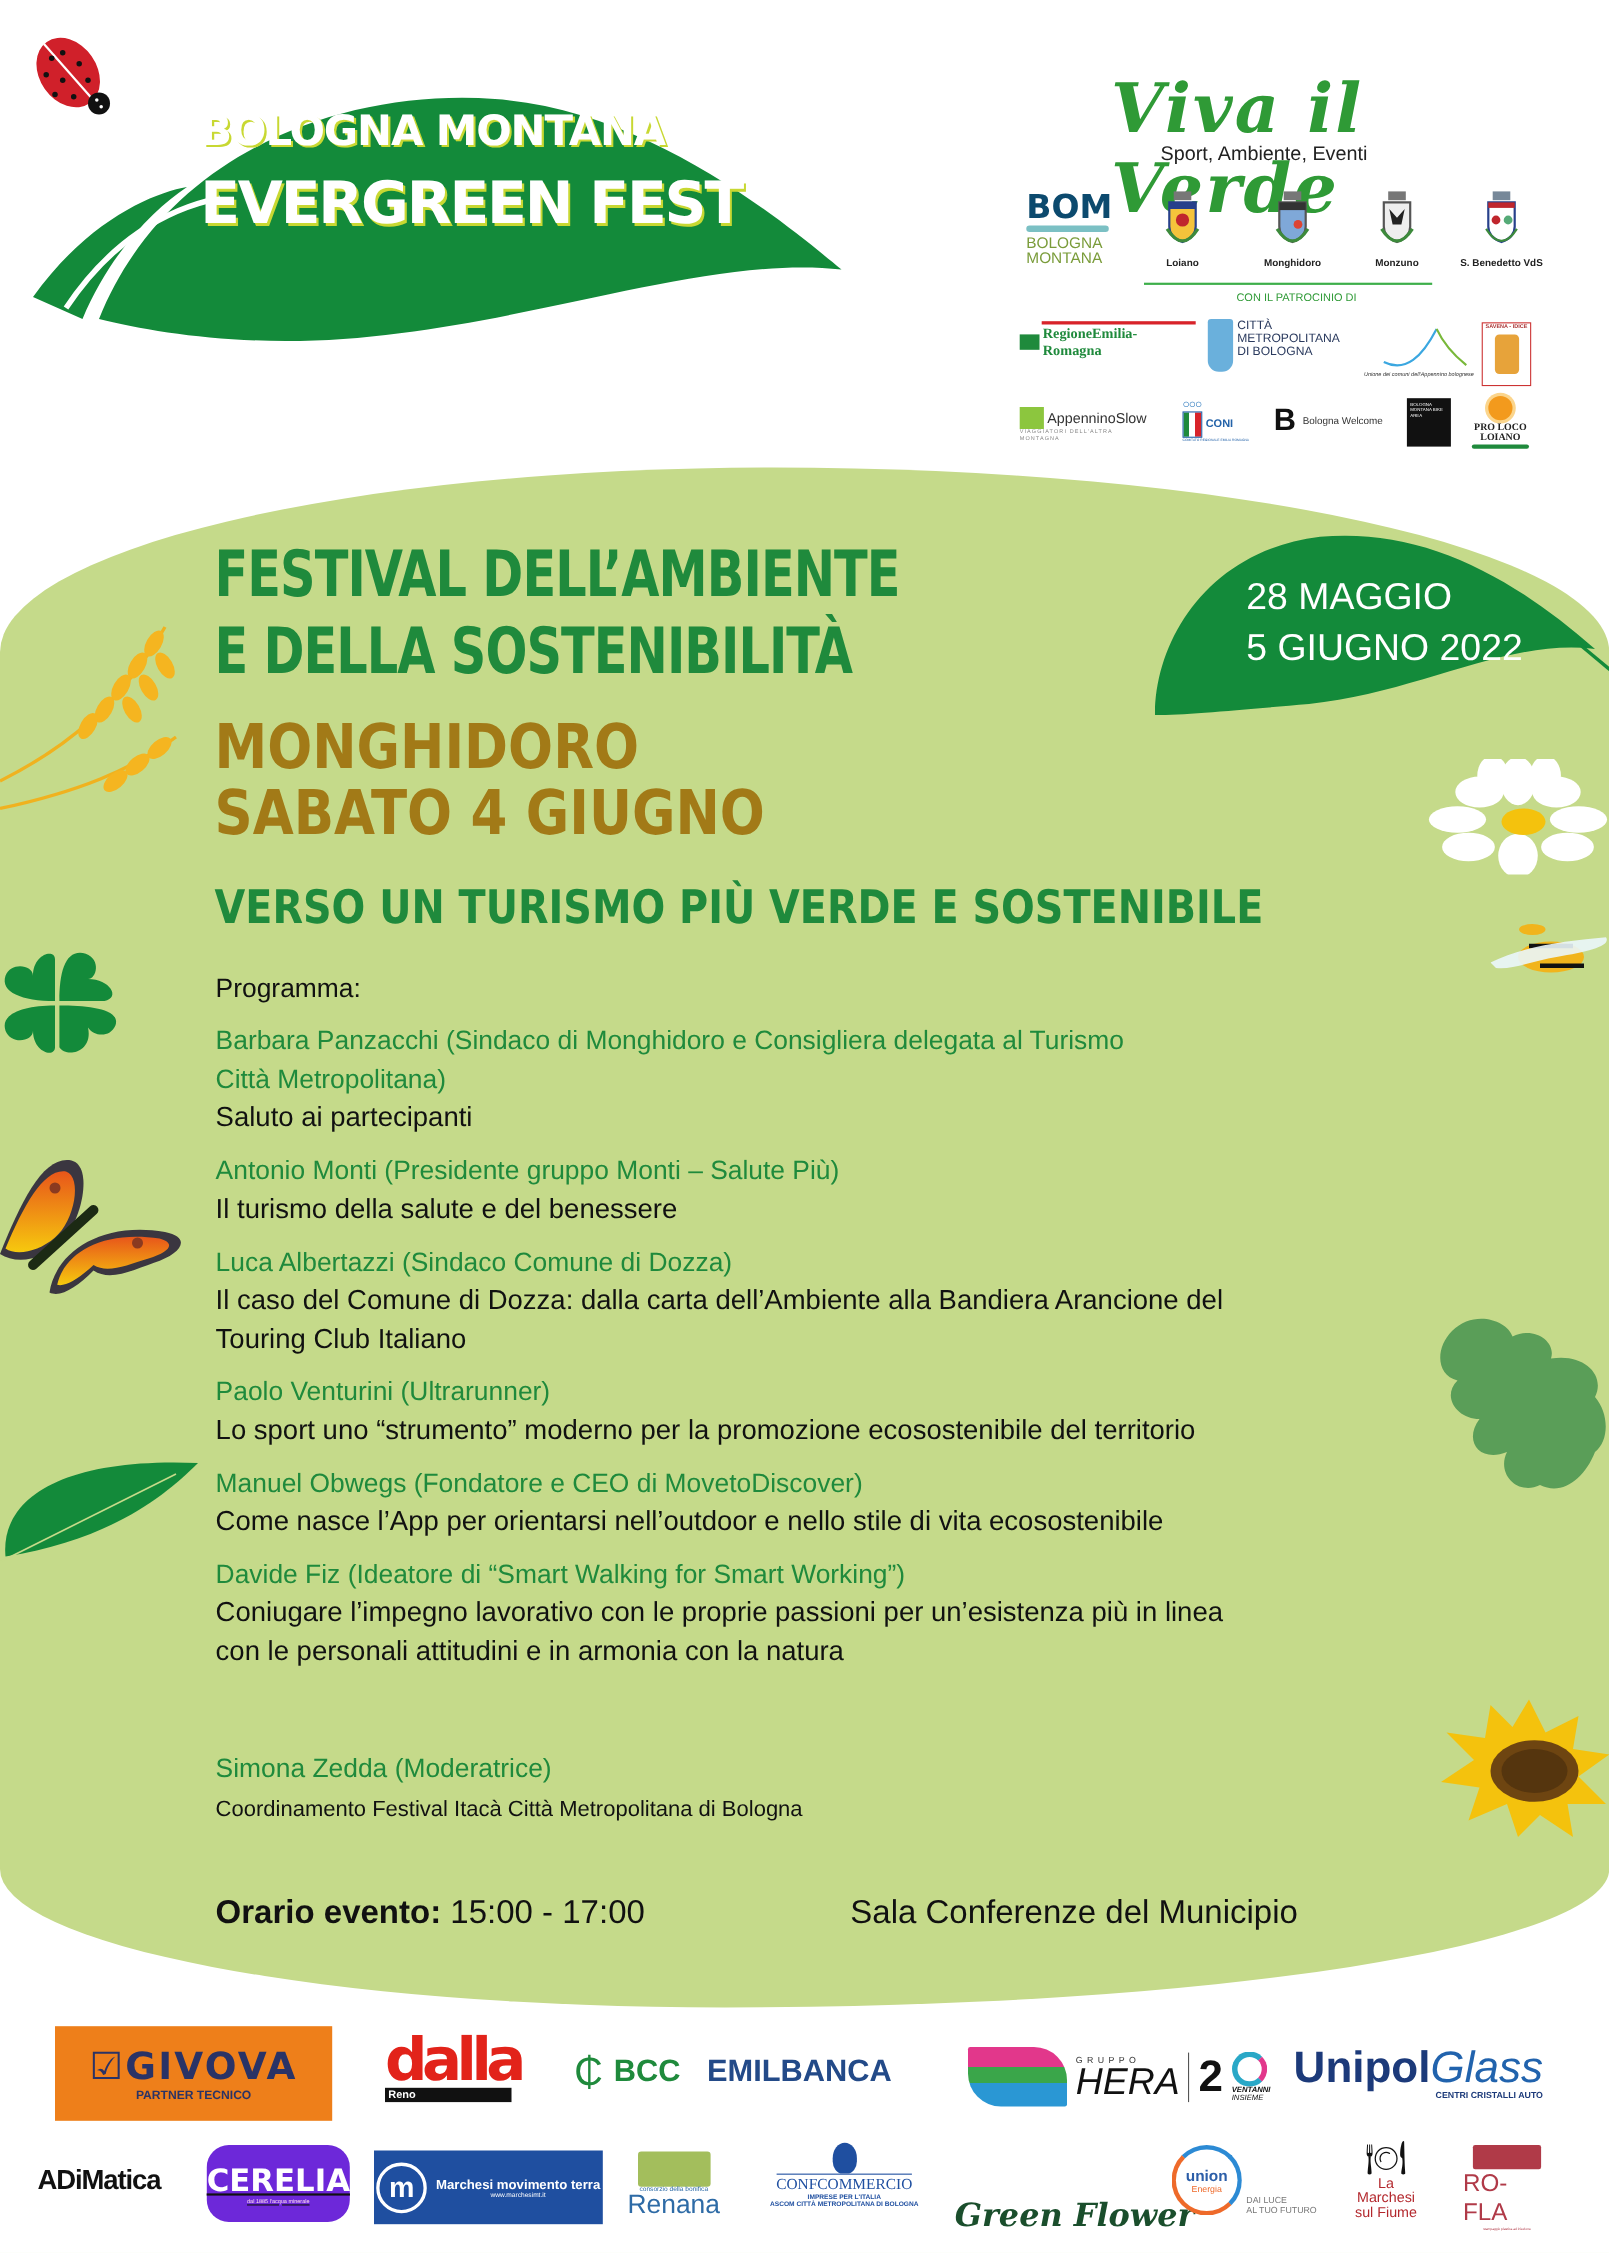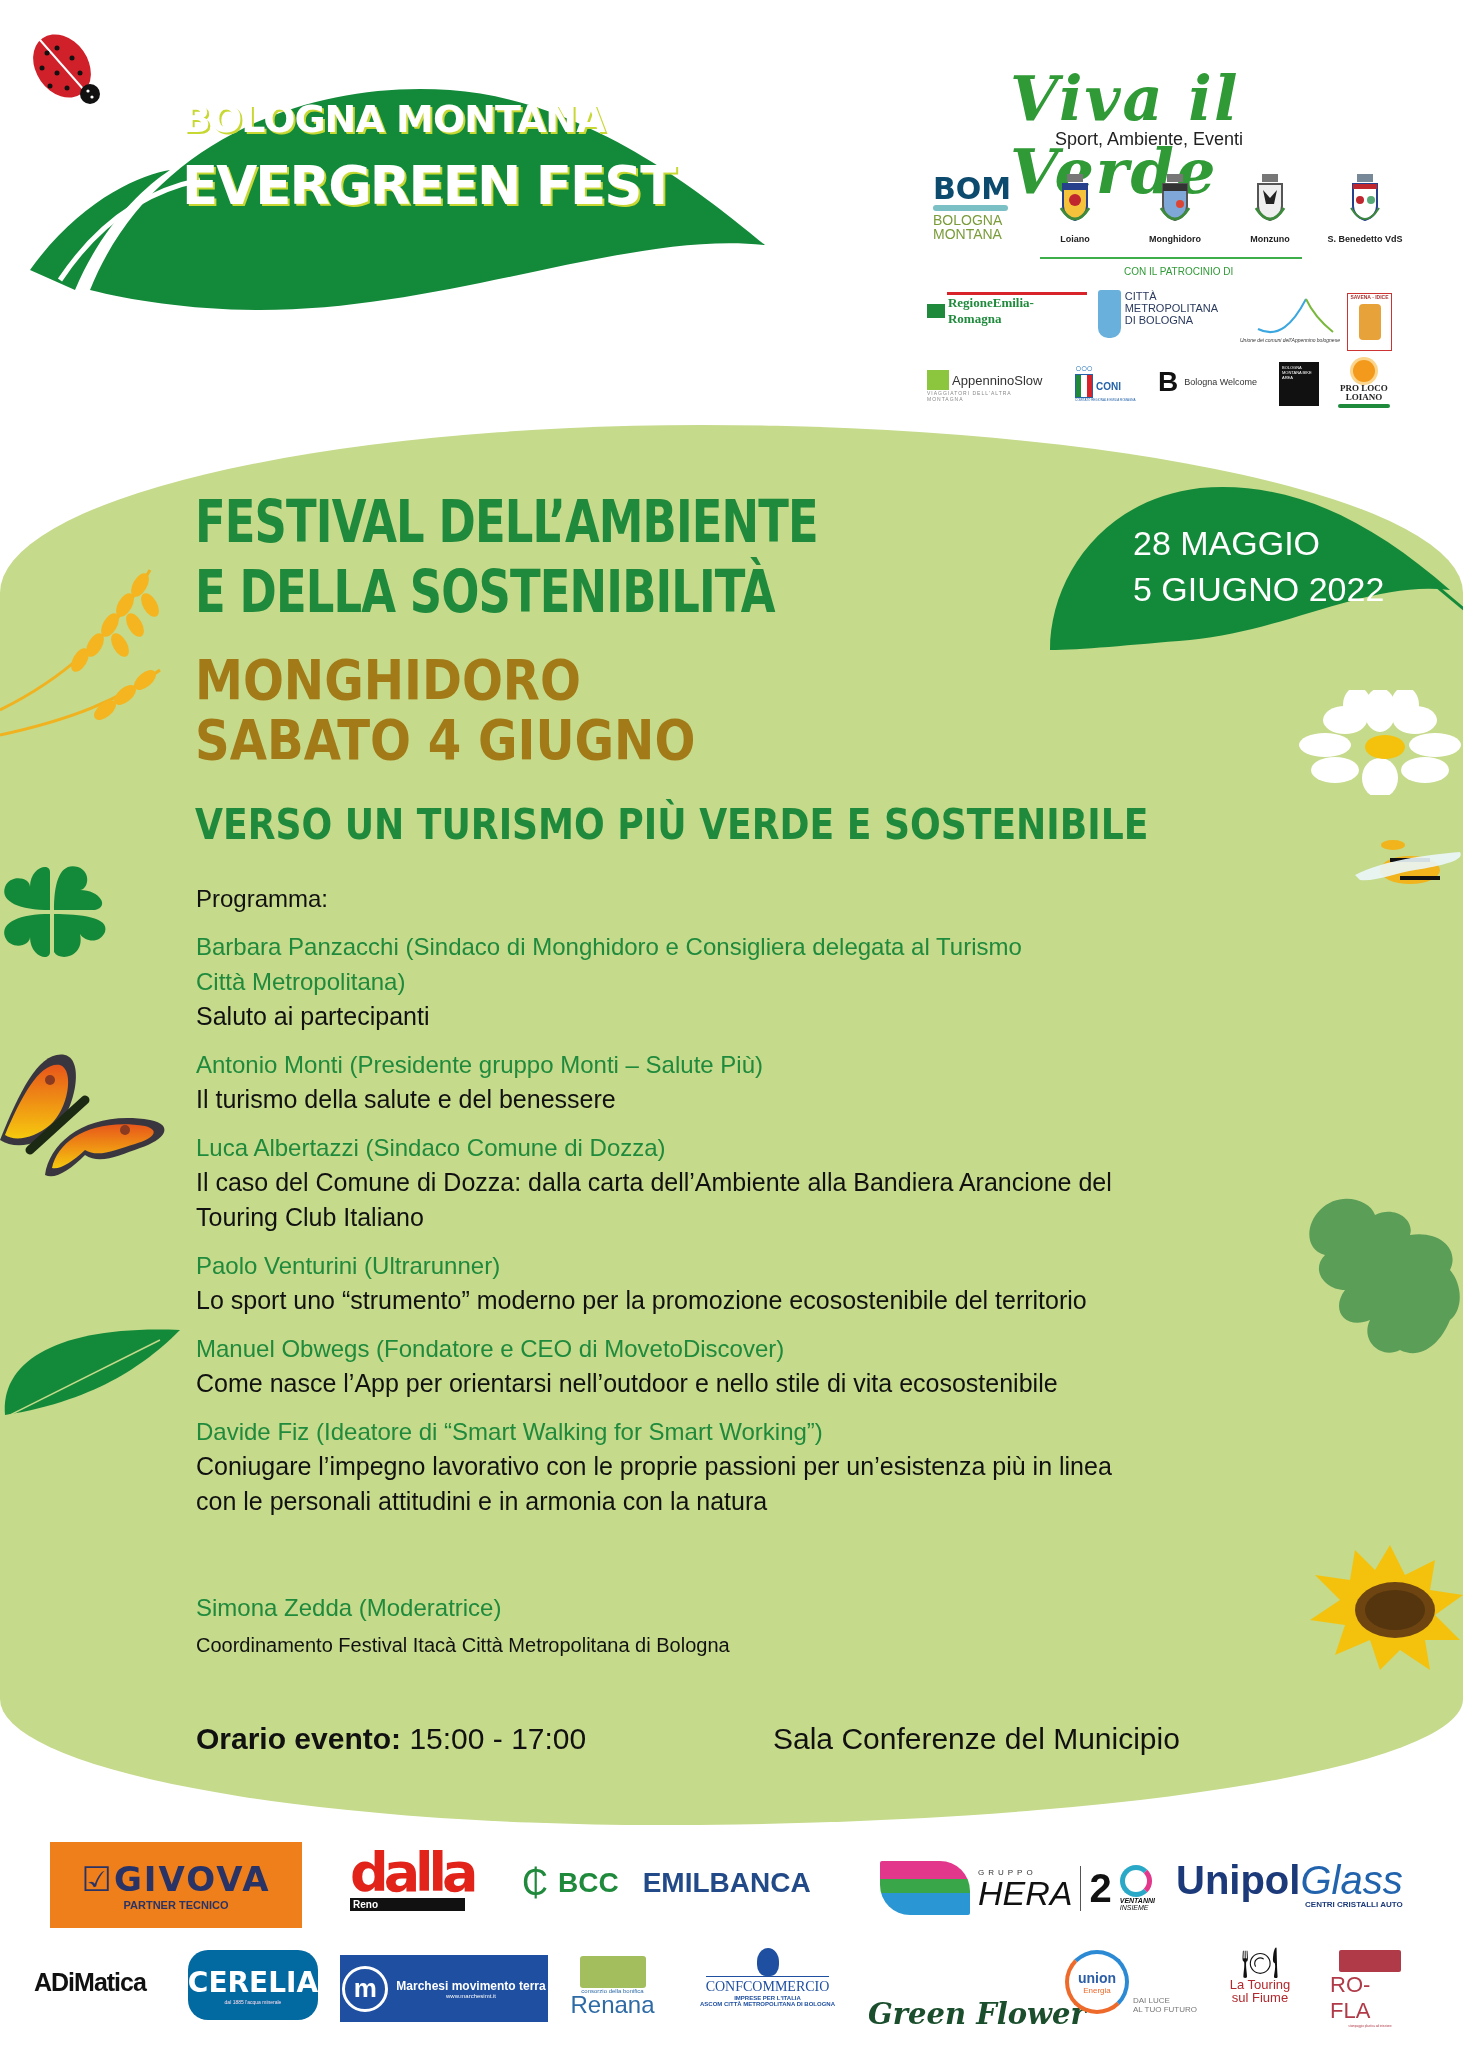--- a/index.html
+++ b/index.html
@@ -103,21 +103,21 @@
   #hera .h { font-size: 34px; font-weight: normal; font-style: italic; color: #111; line-height: 32px; }
   #hera .twenty { font-size: 40px; font-weight: bold; color: #111; border-left: 1px solid #555; padding-left: 8px; }
   #hera .ring { width: 32px; height: 32px; border-radius: 50%; border: 5px solid #2aa8c7; border-right-color: #e2378b; }
   #hera .v { font-size: 7px; font-weight: bold; font-style: italic; }
   #unipol { left: 1176px; top: 1860px; flex-direction: column; align-items: flex-end; }
   #unipol .m { font-size: 40px; color: #1c3a7a; font-weight: bold; line-height: 40px; }
   #unipol .m i { color: #2163ad; font-weight: normal; }
   #unipol .s { font-size: 8px; color: #1c3a7a; font-weight: bold; }
 
   #adimatica { left: 34px; top: 1968px; font-size: 25px; font-weight: bold; color: #111; letter-spacing: -1px; }
-  #cerelia { left: 188px; top: 1950px; width: 130px; height: 70px; background: #0369a1; border-radius: 20px; flex-direction: column; }
+  #cerelia { left: 188px; top: 1950px; width: 130px; height: 70px; background: #6d28d9; border-radius: 20px; flex-direction: column; text-decoration: underline; }
   #cerelia .m { font-family: "DejaVu Sans", sans-serif; font-weight: bold; font-size: 28px; color: #fff; }
   #cerelia .s { font-size: 5px; color: #fde; }
   #marchesi { left: 340px; top: 1955px; width: 208px; height: 67px; background: #1f4fa0; gap: 8px; }
   #marchesi .c { width: 46px; height: 46px; border: 3px solid #fff; border-radius: 50%; color: #fff; font-weight: bold; font-size: 26px; display: flex; align-items: center; justify-content: center; }
   #marchesi .t { color: #fff; font-size: 12px; font-weight: bold; text-align: center; }
   #marchesi .t small { display: block; font-size: 6px; font-weight: normal; }
   #renana { left: 565px; top: 1950px; width: 95px; height: 72px; flex-direction: column; }
   #renana .arches { width: 66px; height: 32px; background: #a3be5c; border-radius: 3px; }
   #renana .t { font-size: 24px; color: #2e6ba6; line-height: 22px; }
   #confc { left: 685px; top: 1948px; width: 165px; flex-direction: column; }
@@ -465,20 +465,20 @@
     <b>union</b>
     <small>Energia</small>
   </div>
   <div class="s">
     <div>DAI LUCE</div>
     <div>AL TUO FUTURO</div>
   </div>
 </div>
 <div id="baracca" class="sponsor">
   <div class="i">🍽</div>
-  <div class="t">La Touring</div>
+  <div class="t">La Marchesi</div>
   <div class="t">sul Fiume</div>
 </div>
 <div id="rofla" class="sponsor">
   <div class="i"></div>
   <div class="t">RO-FLA</div>
   <div class="s">stampaggio plastica ad iniezione</div>
 </div>
 
 </body></html>

